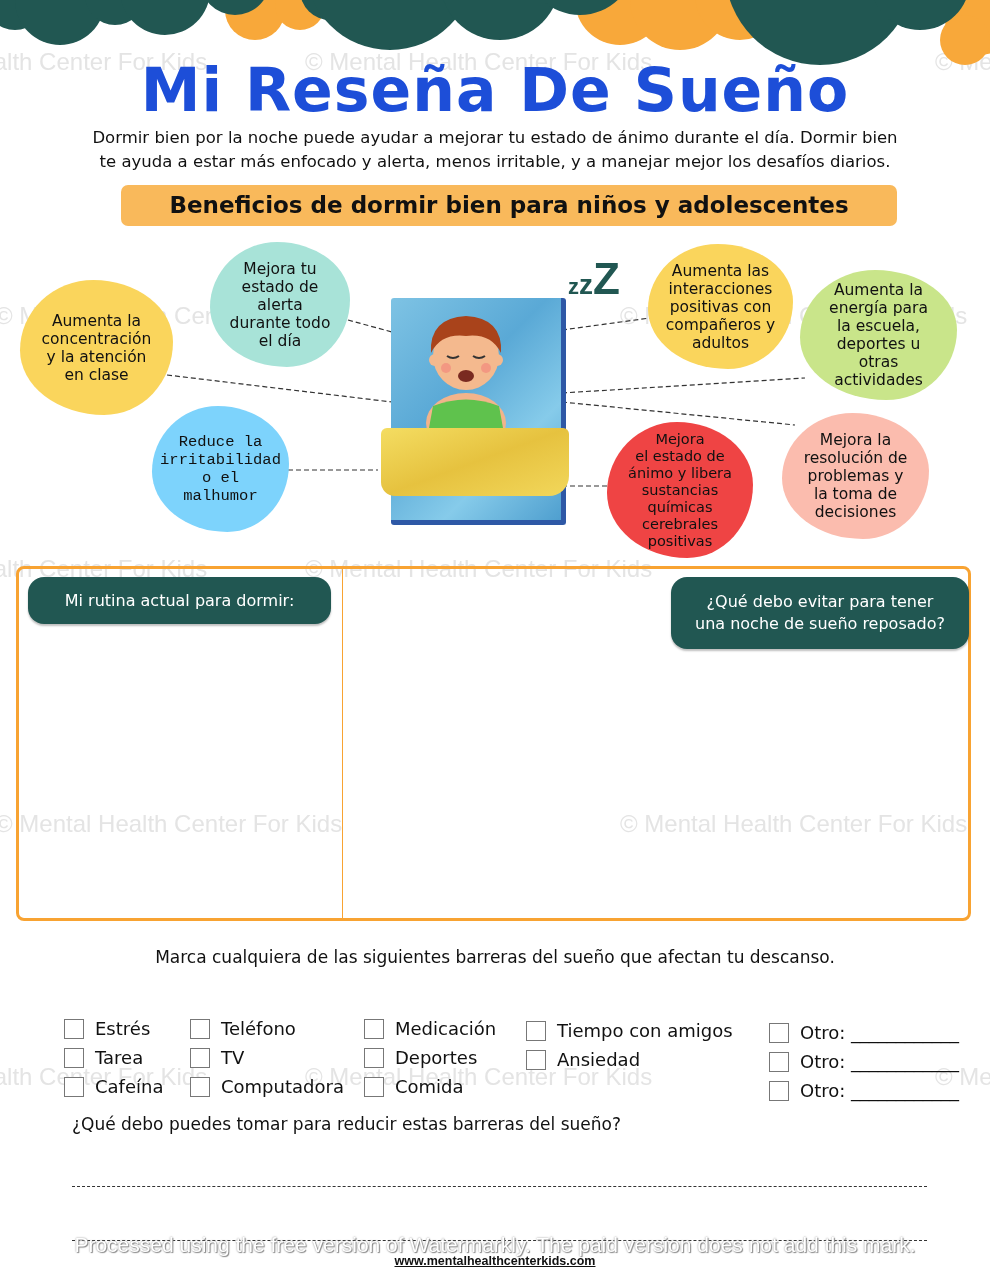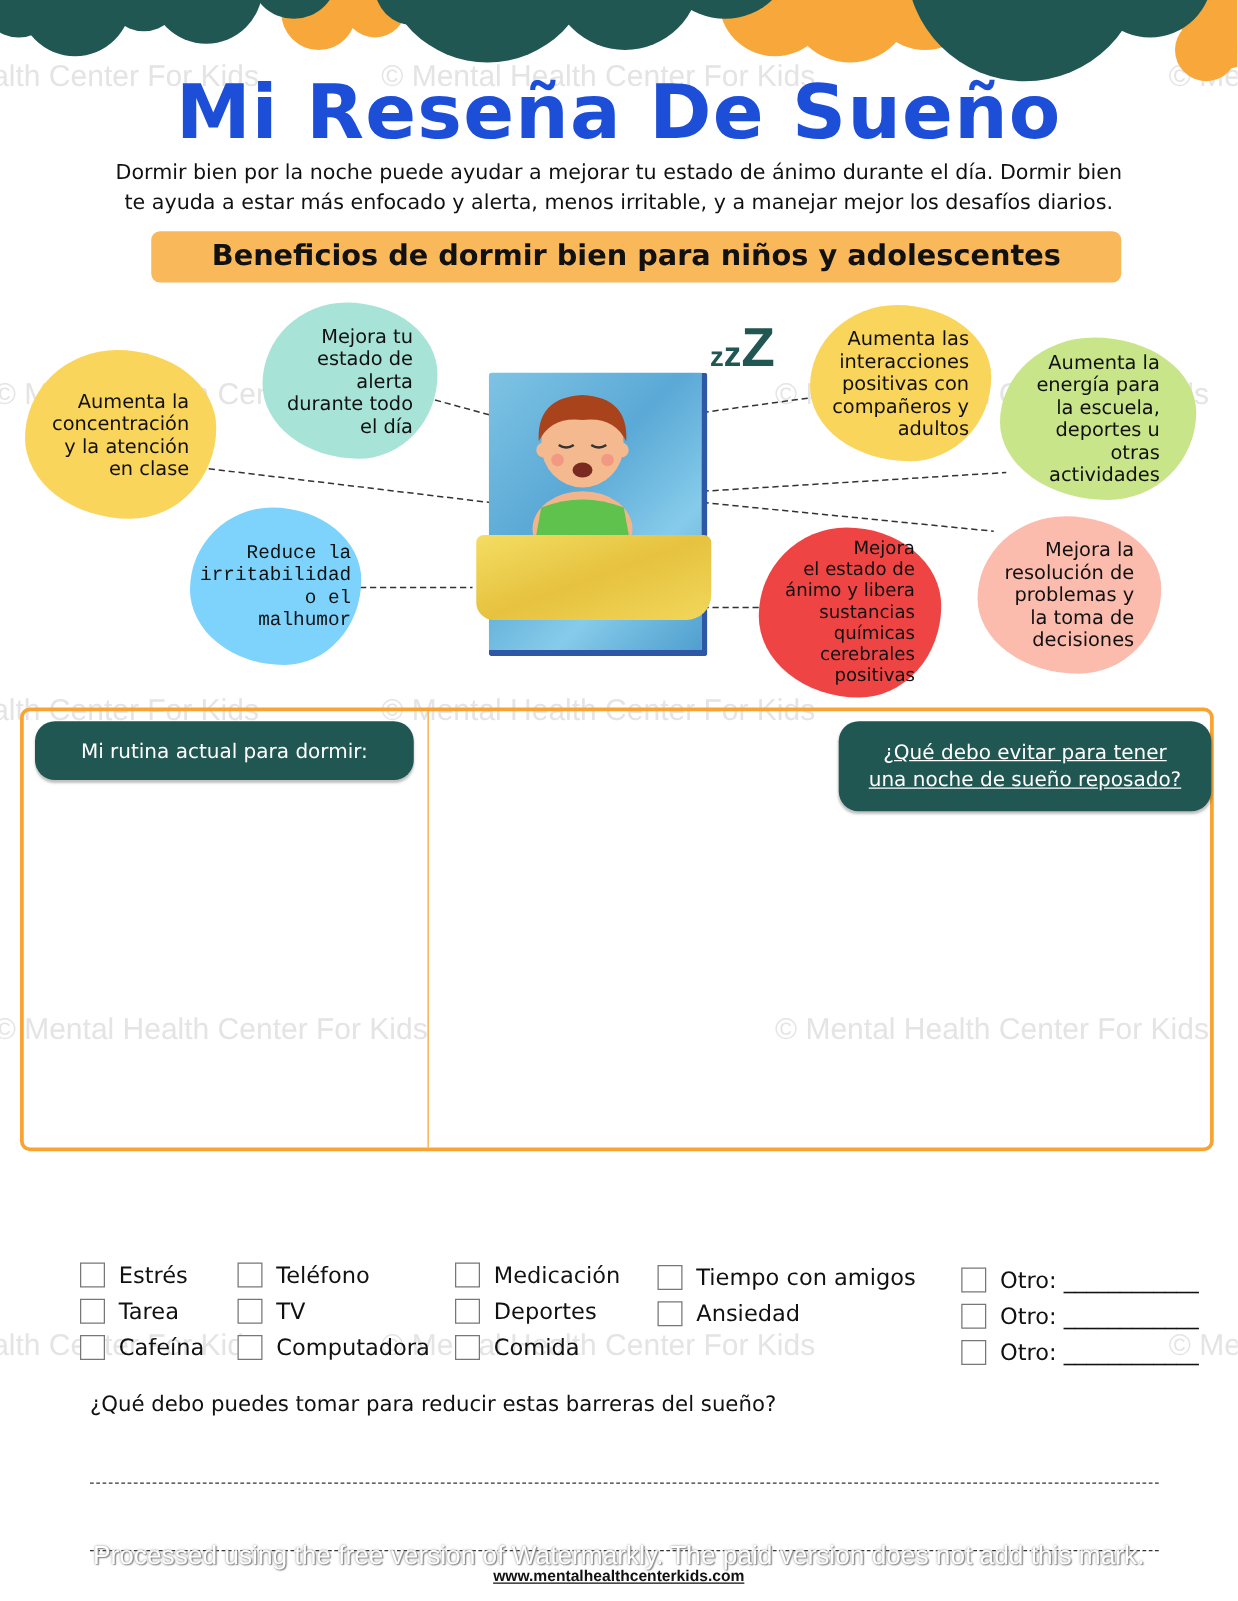--- a/index.html
+++ b/index.html
@@ -19,21 +19,21 @@
     font-size:16.5px; line-height:24px; color:#111; z-index:2;
   }
   .banner {
     position:absolute; left:121px; top:185px; width:776px; height:41px;
     background:#f9b95b; border-radius:7px; text-align:center;
     font-size:23px; line-height:41px; color:#111; z-index:2; font-weight:bold;
   }
   .diagram { position:absolute; left:0; top:230px; width:990px; height:330px; z-index:2; }
   .bubble {
     position:absolute; display:flex; align-items:center; justify-content:center;
-    text-align:right; font-size:15.5px; line-height:18px; color:#111;
+    text-align:center; font-size:15.5px; line-height:18px; color:#111;
     border-radius:48% 52% 45% 55% / 52% 46% 54% 48%;
   }
   .bubble span { display:block; white-space:pre-line; }
   .bed {
     position:absolute; left:391px; top:68px; width:170px; height:222px;
     background:linear-gradient(135deg,#7ec3e4 0%,#5aa9d6 40%,#86cbea 70%,#4f9fcf 100%);
     border-right:5px solid #2e58a6; border-bottom:5px solid #2e58a6; border-radius:3px;
   }
   .blanket {
     position:absolute; left:381px; top:198px; width:188px; height:68px;
@@ -53,21 +53,21 @@
     position:absolute; background:#215752; color:#fff; border-radius:16px;
     text-align:center; font-size:16px; line-height:22px; display:flex; align-items:center; justify-content:center;
     box-shadow:0 2px 2px rgba(0,0,0,0.25);
   }
   .col-head span { white-space:pre-line; }
   .barriers-intro {
     position:absolute; left:0; top:944px; width:990px; text-align:center;
     font-size:17px; line-height:26px; z-index:2;
   }
   .cb-group { position:absolute; z-index:2; }
-  .cb-row { display:flex; align-items:flex-start; height:29px;padding-left:32px; }
+  .cb-row { display:flex; align-items:flex-end; height:29px;padding-left:32px; }
   .cb { width:20px; height:20px; border:1.5px solid #777; background:#fff; margin-right:11px; box-sizing:border-box; flex:none; }
   .cb-label { font-size:18px; color:#111; white-space:nowrap; }
   .question { position:absolute; left:72px; top:1114px; font-size:17px; z-index:2; }
   .dash-line { position:absolute; left:72px; width:855px; border-top:1.5px dashed #333; z-index:2; }
   .footer-wm {
     position:absolute; left:0; top:1233px; width:990px; text-align:center;
     font-family:"Liberation Sans", sans-serif; font-size:21px; color:#ffffff;
     text-shadow:0 0 2px #888, 1px 1px 1px #888; z-index:3;
   }
   .footer-url {
@@ -208,28 +208,29 @@
   </div>
 </div>
 
 <div class="worksheet">
   <div class="col c1">
     <div class="col-head" style="left:9px;top:8px;width:303px;height:47px;">
       <span>Mi rutina actual para dormir:</span>
     </div>
   </div>
   <div class="col c3">
-    <div class="col-head" style="left:8px;top:8px;width:298px;height:72px;text-decoration:underline;">
+    <div class="col-head" style="left:8px;top:8px;width:298px;height:72px;">
       <span>¿Qué debo evitar para tener
 una noche de sueño reposado?</span>
     </div>
   </div>
 </div>
 
 <div class="barriers-intro">
+  <div>Marca cualquiera de las siguientes barreras del sueño que afectan tu descanso.</div>
 </div>
 
 <div class="cb-group" style="left:32px;top:1010px;">
   <div class="cb-row">
       <div class="cb"></div>
       <span class="cb-label">Estrés</span>
     </div>
   <div class="cb-row">
       <div class="cb"></div>
       <span class="cb-label">Tarea</span>

